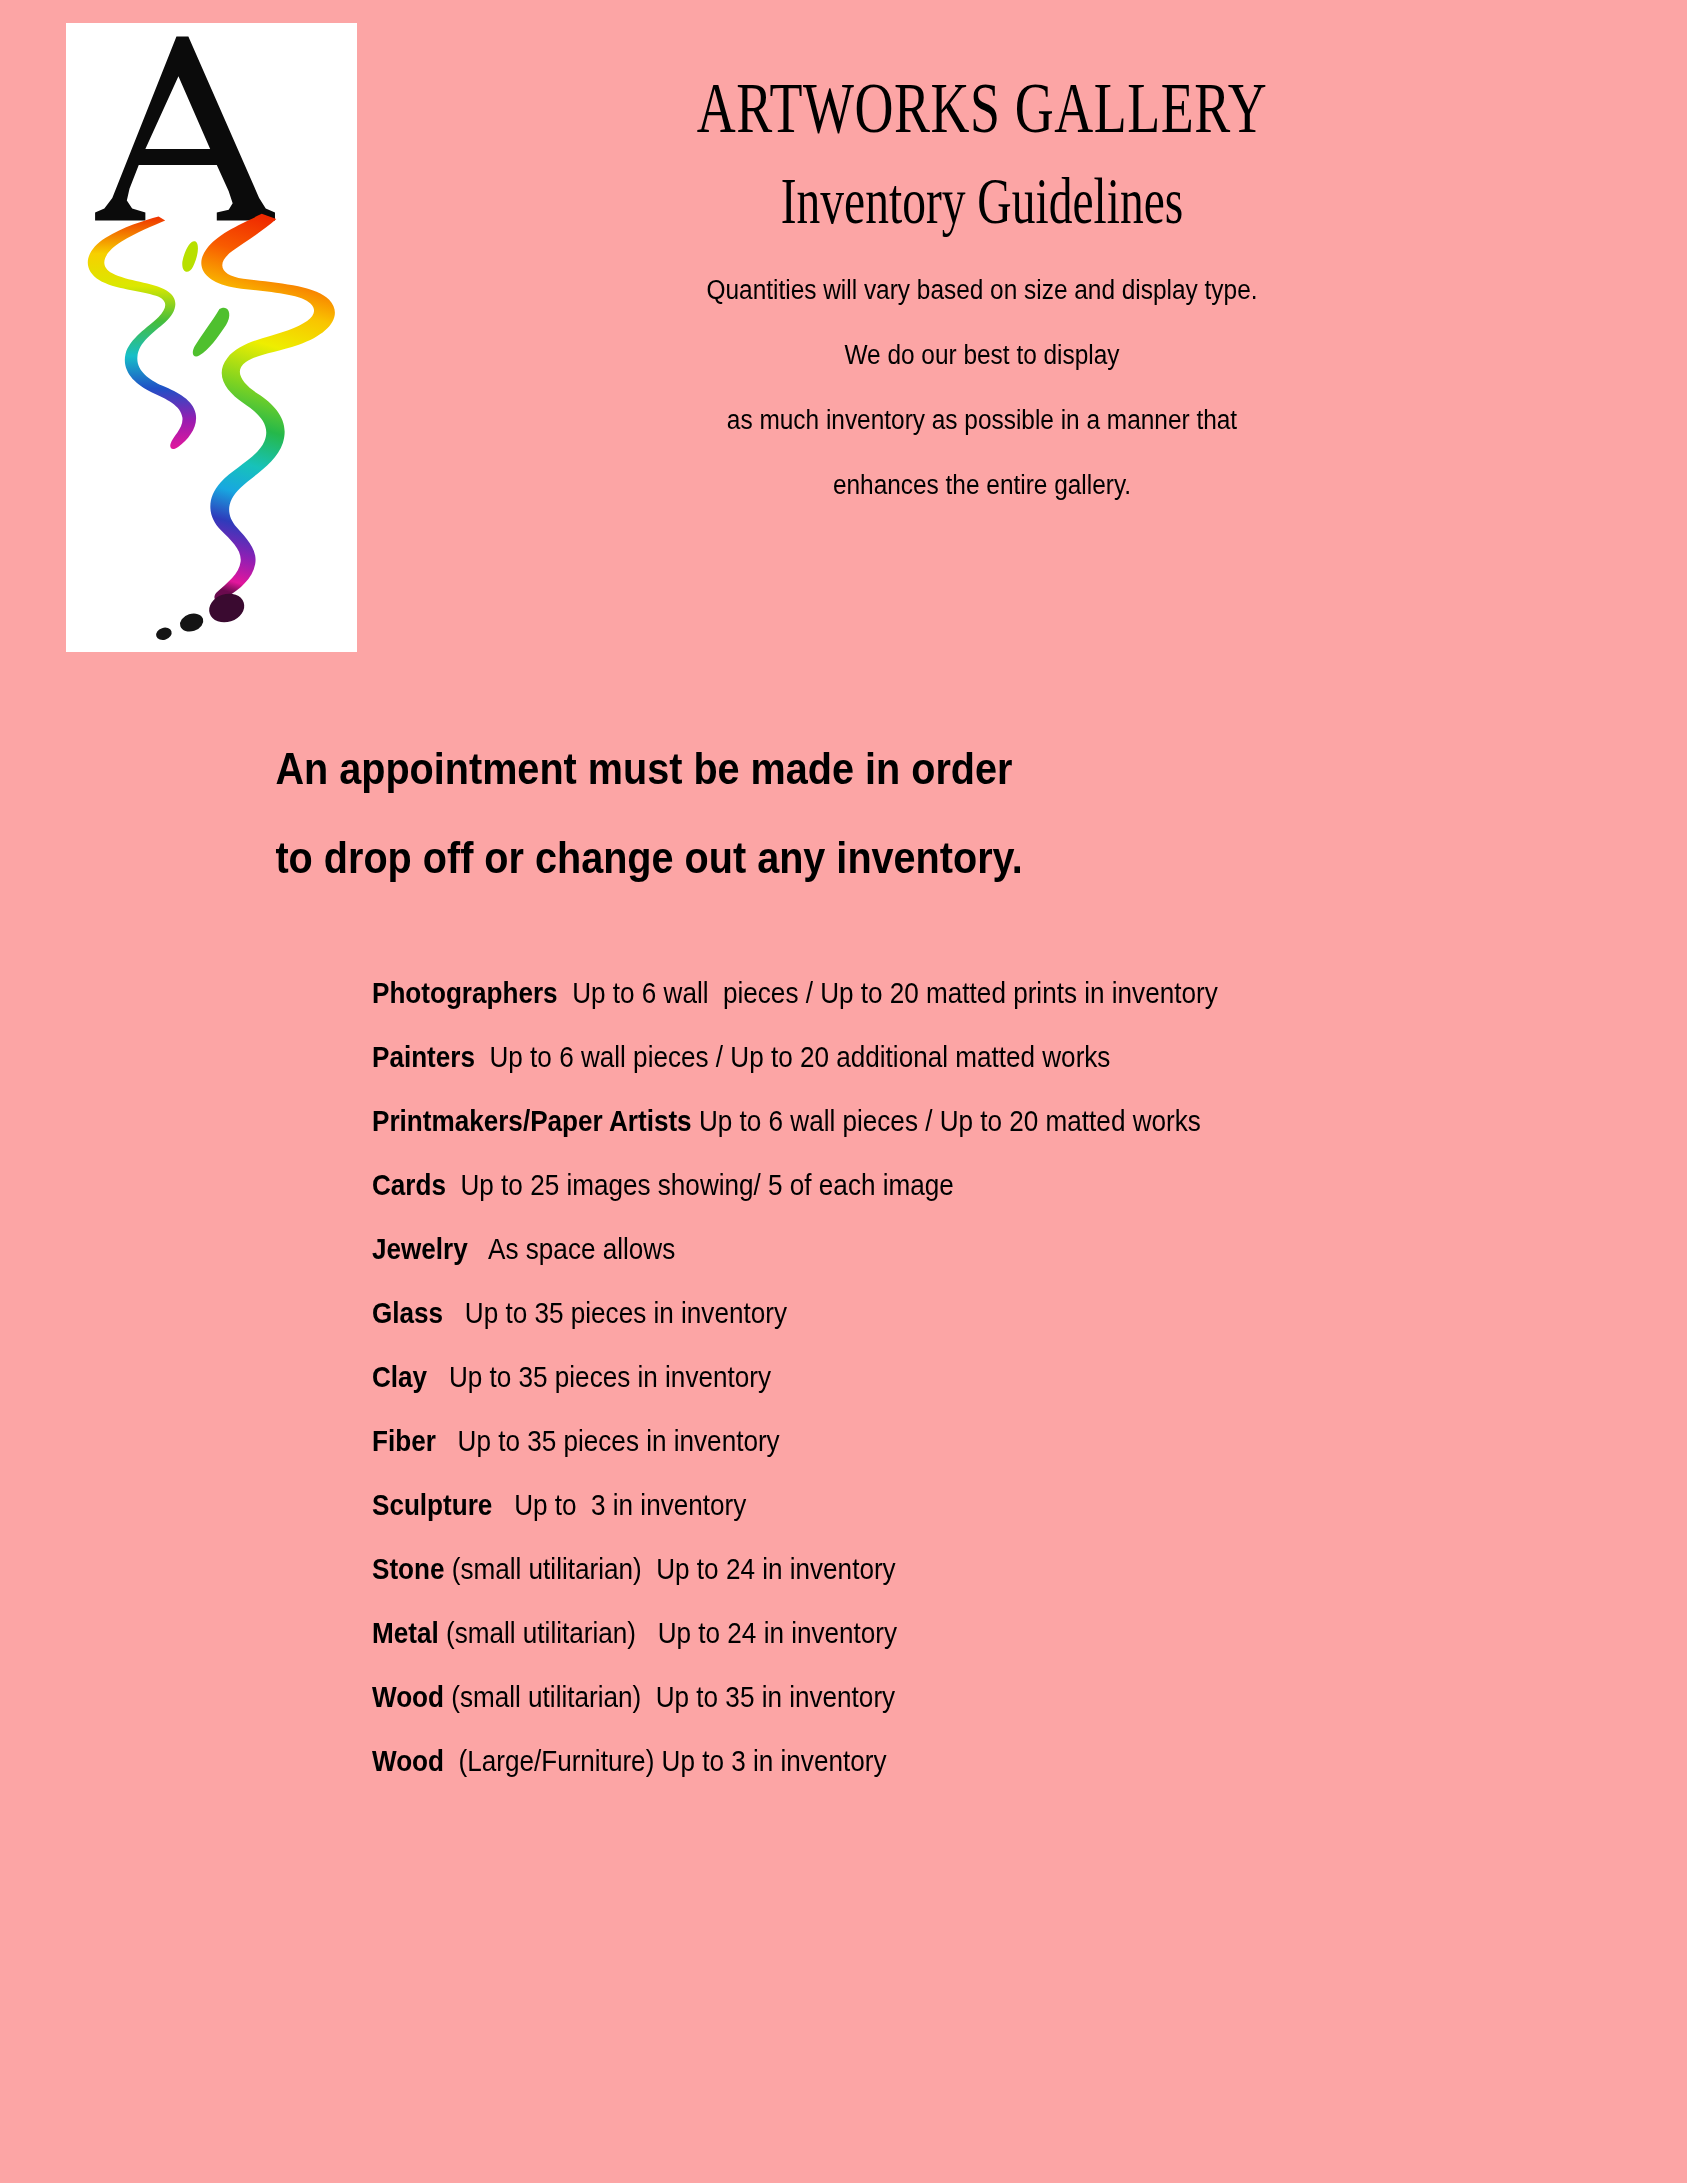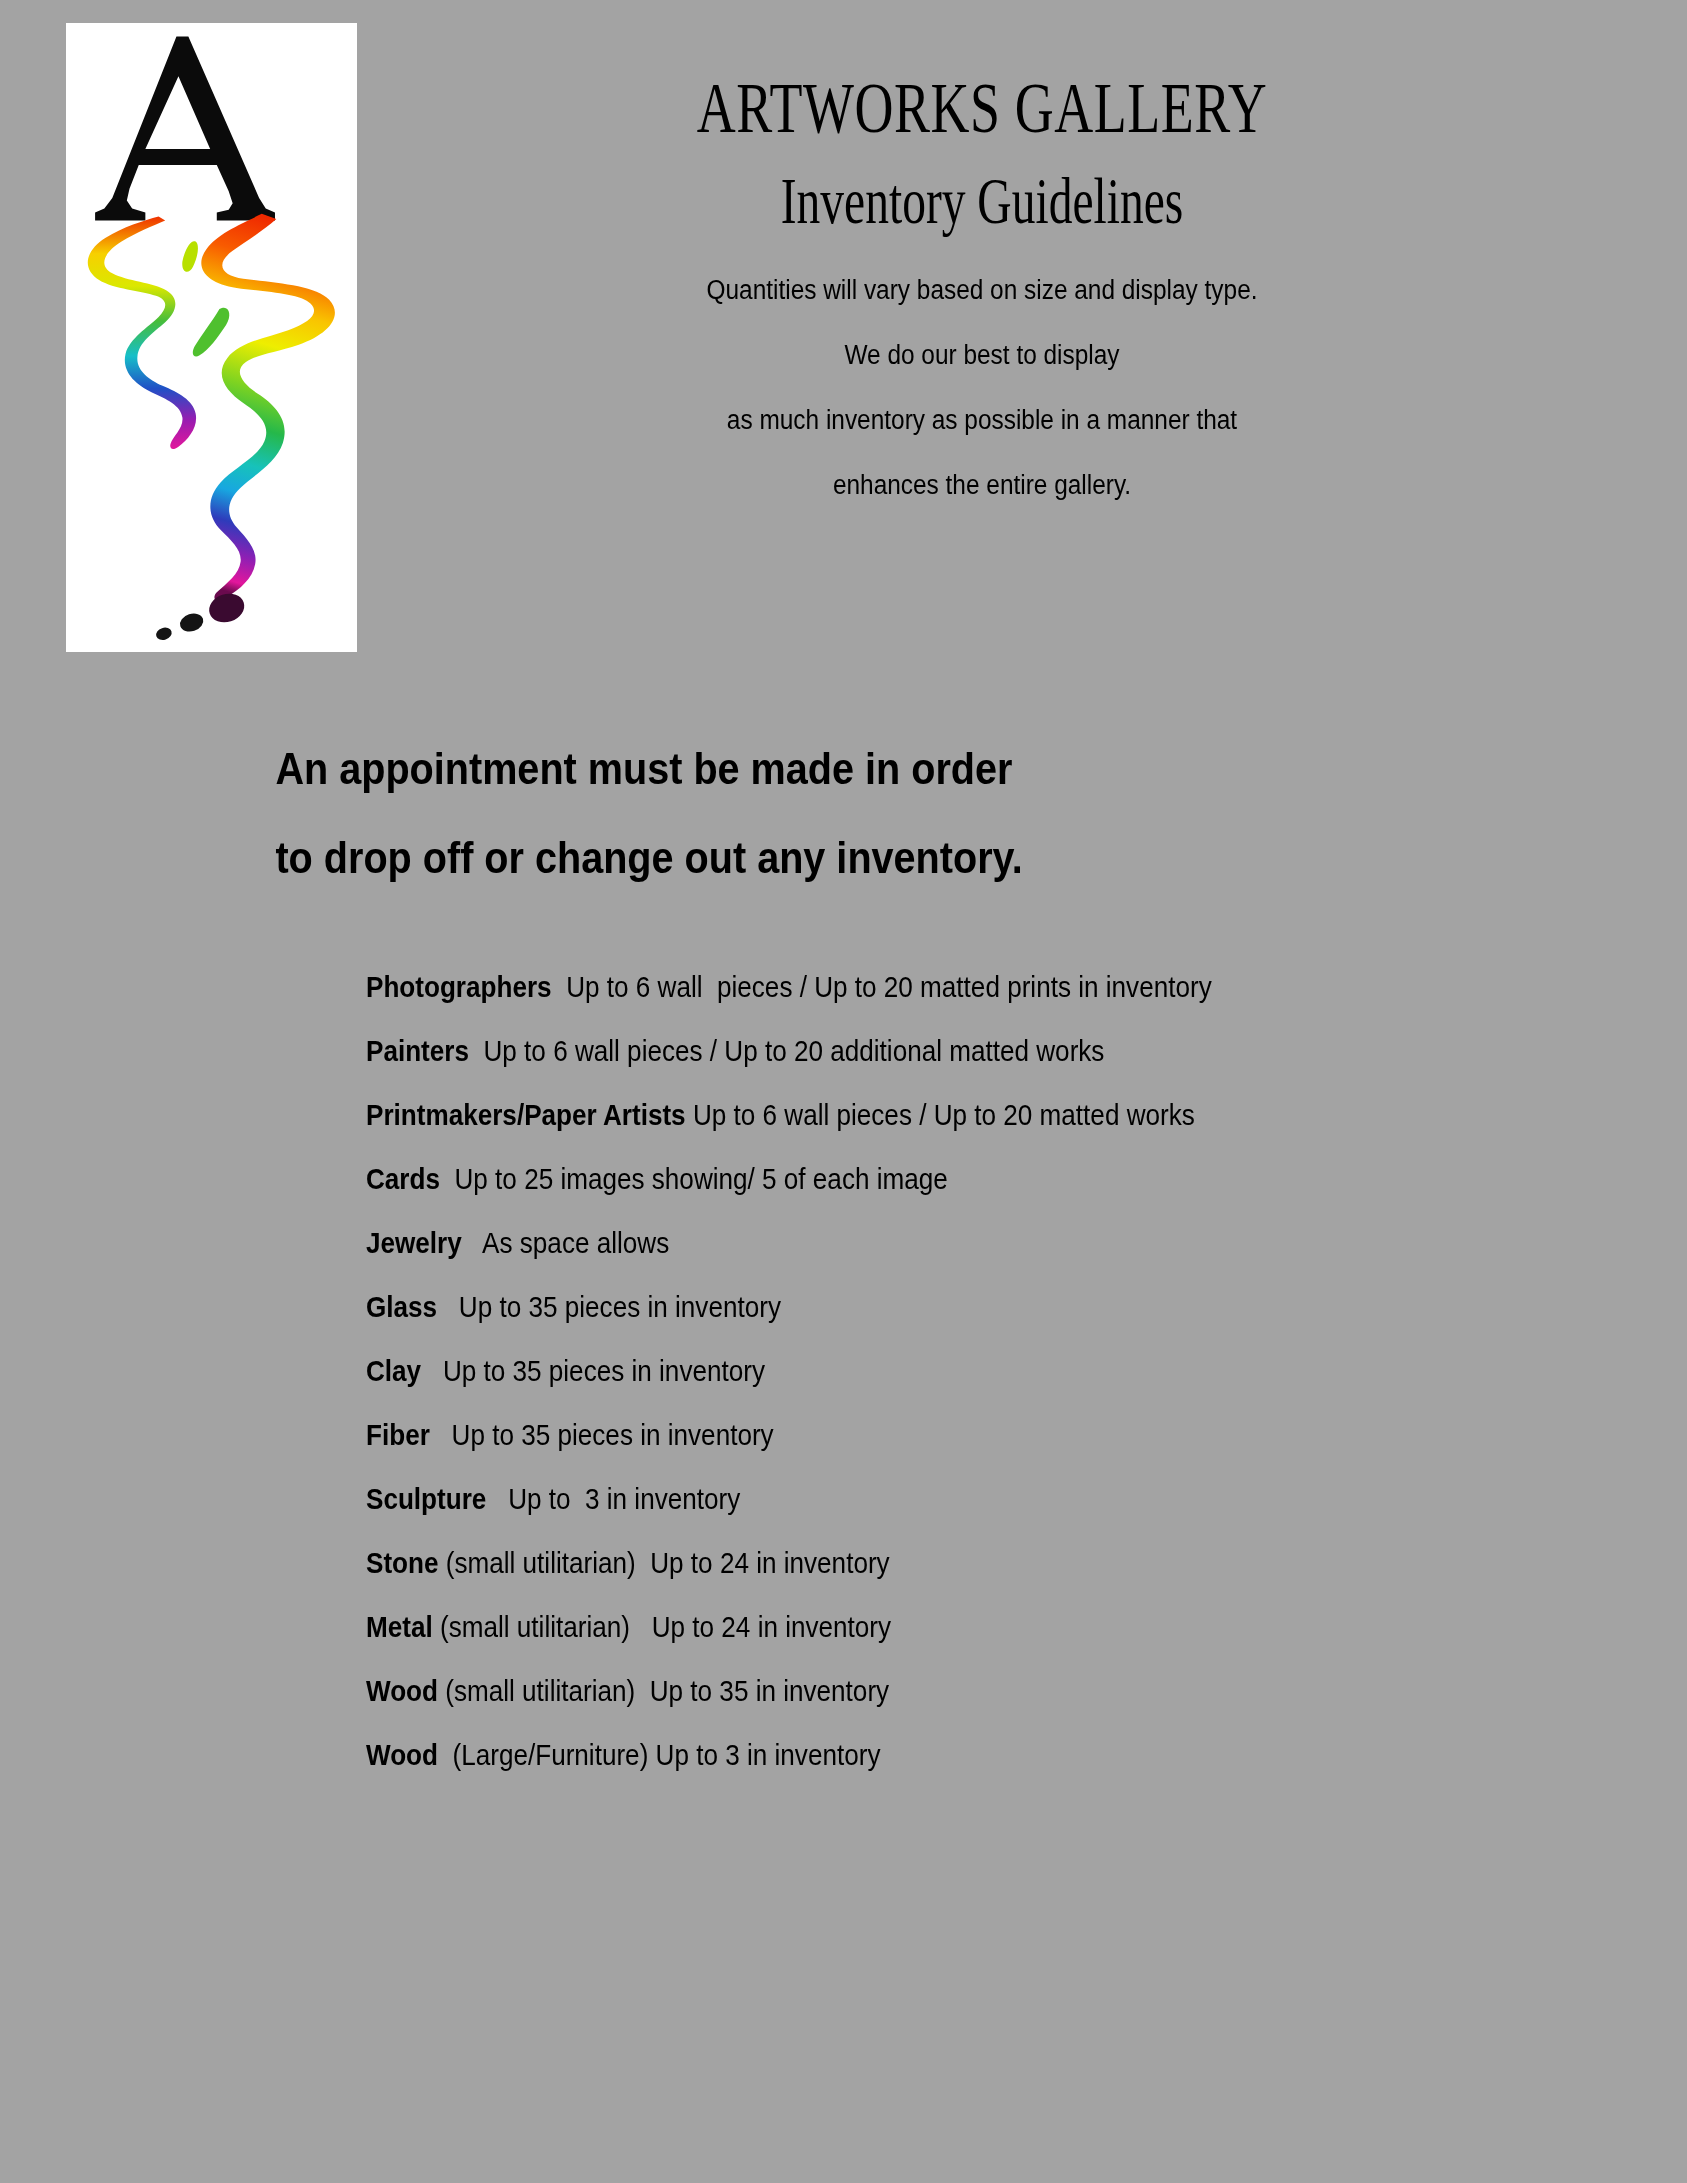--- a/index.html
+++ b/index.html
@@ -14,21 +14,21 @@
     position: relative;
     font-family: "Liberation Sans", sans-serif;
     color: #000000;
     overflow: hidden;
   }
 
   
   .page {
     position: absolute;
     inset: 0;
-    background: #a3a3a3;
+    background: #fca5a5;
   }
 
   
   .logo-box {
     position: absolute;
     left: 66px;
     top: 23px;
     width: 291px;
     height: 629px;
     background: #fefefe;
@@ -100,21 +100,21 @@
     transform-origin: center center;
     white-space: nowrap;
   }
 
   
   .inventory {
     position: absolute;
     left: 366px;
     top: 955px;
     width: 1257px;
-    margin: 0;
+    margin: 6px;
     padding: 0;
     list-style: none;
   }
   .inventory li {
     font-family: "Liberation Sans", sans-serif;
     font-size: 30px;
     line-height: 64px;
     white-space: nowrap;
     transform: scaleX(0.87);
     transform-origin: left center;

